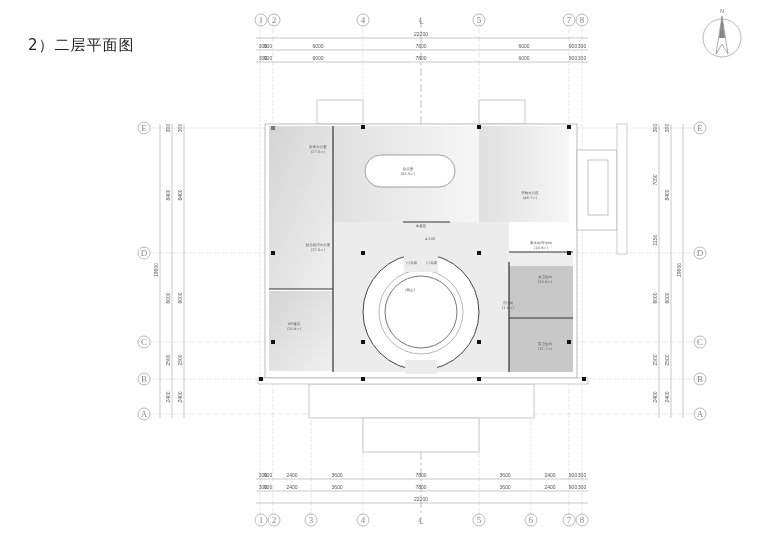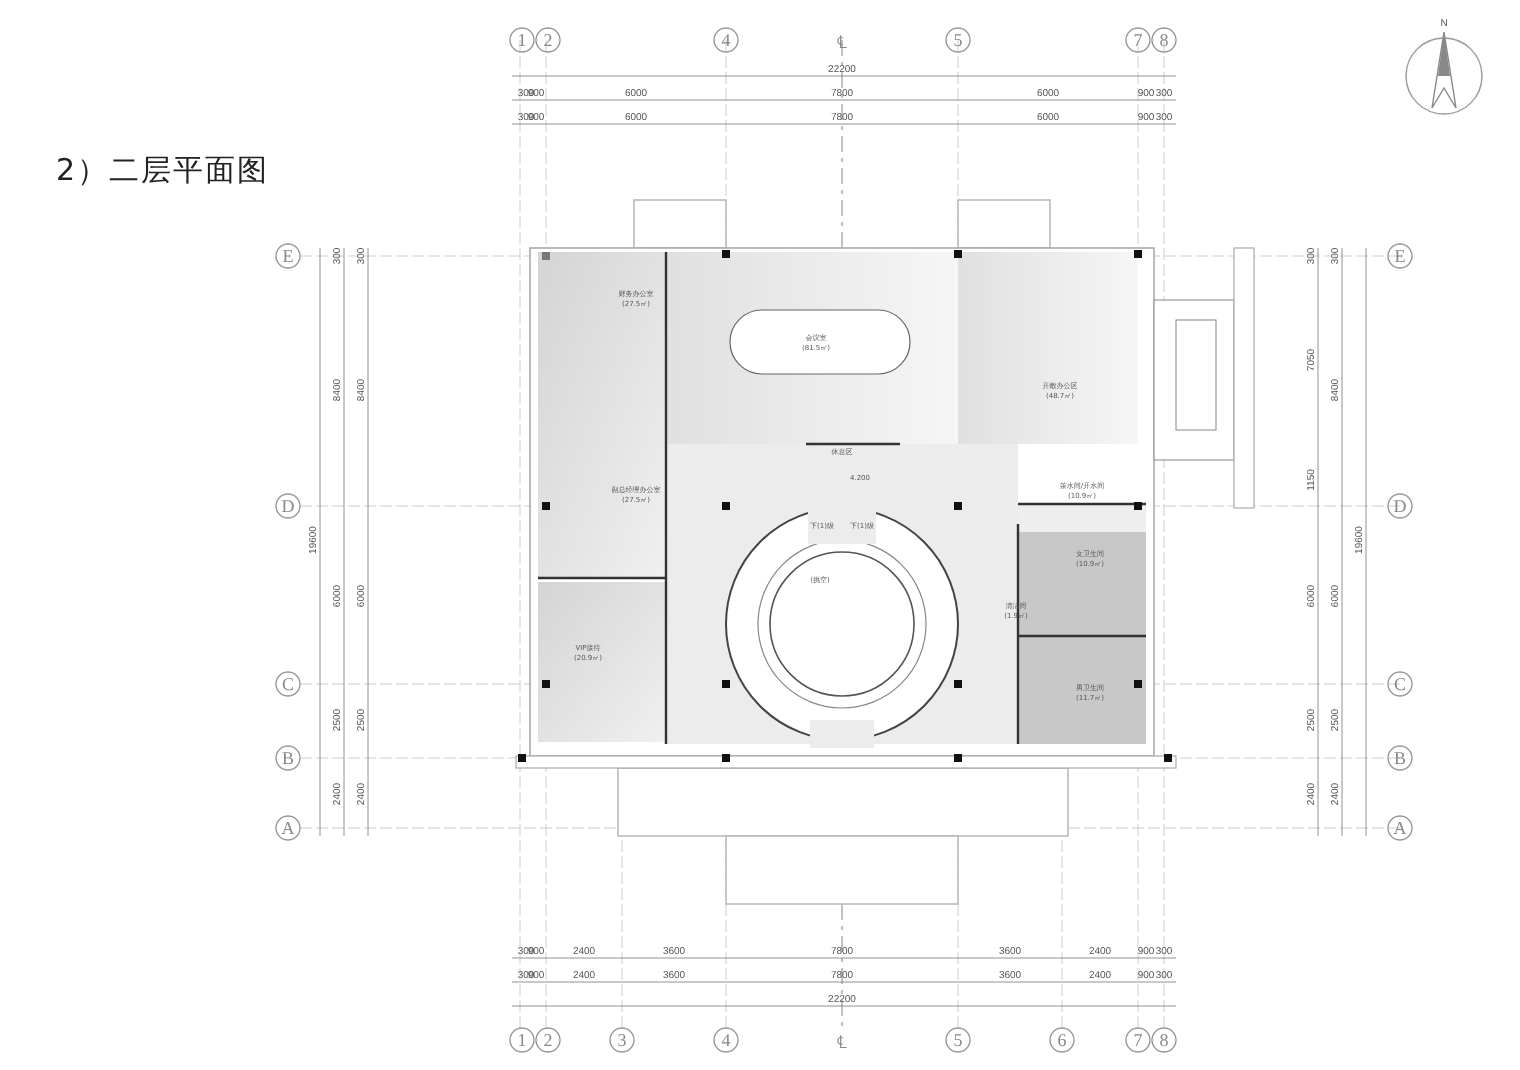--- a/index.html
+++ b/index.html
@@ -1,17 +1,17 @@
 <!DOCTYPE html>
 <html><head>
 <meta charset="utf-8">
 <style>
   html,body{margin:0;padding:0;background:#fff;}
   body{width:760px;height:535px;position:relative;overflow:hidden;font-family:"DejaVu Sans",sans-serif;}
-  .title{position:absolute;left:28px;top:36px;font-size:15px;color:#222;letter-spacing:1px;margin-top:40px;}
+  .title{position:absolute;left:28px;top:36px;font-size:15px;color:#222;letter-spacing:1px;}
   svg{position:absolute;left:0;top:0;}
   .dim{font-size:5px;fill:#555;font-family:"Liberation Sans",sans-serif;}
   .axis-t{font-size:9px;fill:#888;font-family:"Liberation Serif",serif;}
   .room-t{font-size:3.5px;fill:#555;font-family:"DejaVu Sans",sans-serif;}
 </style>
 </head>
 <body>
 
 <div class="title">2）二层平面图</div>
 

